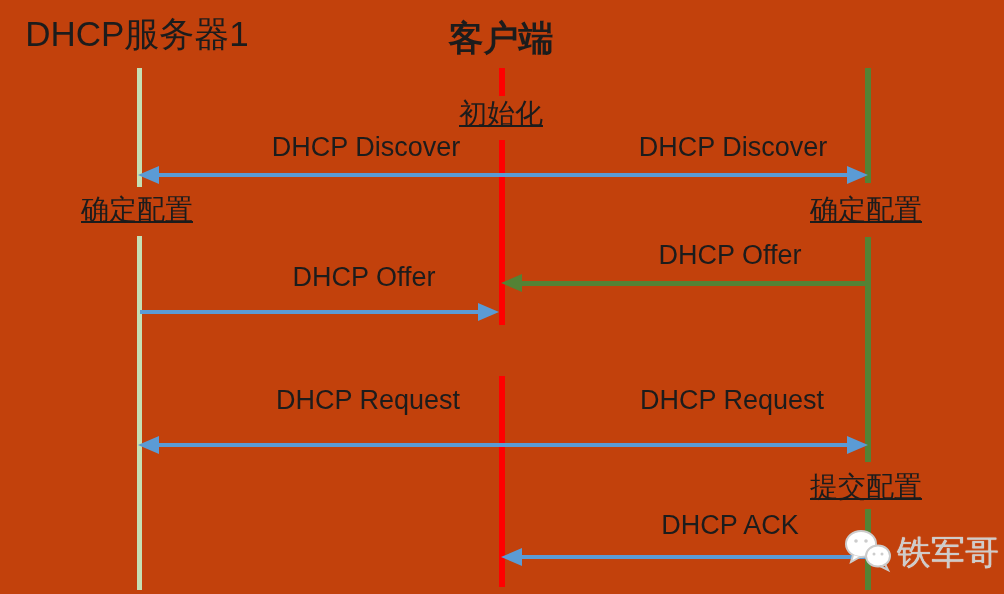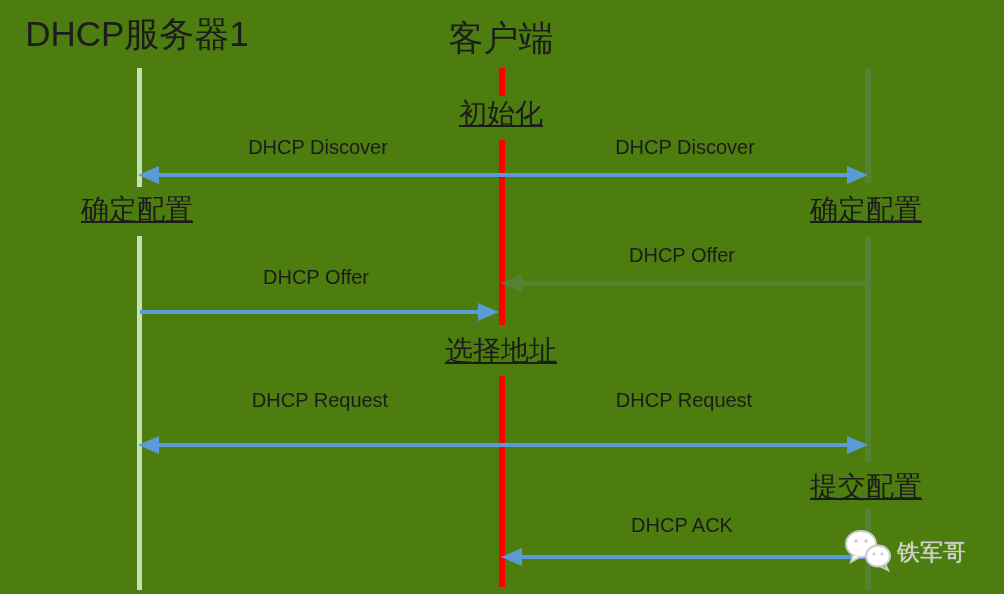--- a/index.html
+++ b/index.html
@@ -1,42 +1,43 @@
 <!DOCTYPE html>
 <html><head>
 <meta charset="utf-8">
 <style>
   html,body{margin:0;padding:0;background:#ffffff;}
   .canvas{
     position:relative;
     width:1004px;height:594px;
-    background:#4d7c0f;
+    background:#c2410c;
     font-family:"Liberation Sans", sans-serif;
     color:#1c1c1c;
     overflow:hidden;
   }
   .actor-title{
     position:absolute;
     font-size:35px;
     line-height:1;
     white-space:nowrap;
     transform:translate(-50%,0);
     color:#1c1c1c;
   }
   .lifeline-seg{position:absolute;}
   .seg-green1{background:#C5E0B4;width:5px;left:137px;}
   .seg-red{background:#FF0000;width:6px;left:499px;}
   .seg-green2{background:#548235;width:6px;left:865px;}
   .msg-label{
     position:absolute;
-    font-size:20px;
+    font-size:27px;
     line-height:1;
     white-space:nowrap;
     transform:translate(-50%,-50%);
     color:#1c1c1c;
+    margin-left:48px;
   }
   .state-label{
     position:absolute;
     font-size:28px;
     line-height:1;
     white-space:nowrap;
     transform:translate(-50%,-50%);
     color:#1c1c1c;
     text-decoration:underline;
   }
@@ -52,35 +53,35 @@
   .head-left{border-top:9px solid transparent;border-bottom:9px solid transparent;border-right:21px solid #5B9BD5;}
   .head-right{border-top:9px solid transparent;border-bottom:9px solid transparent;border-left:21px solid #5B9BD5;}
   .head-left.green{border-right-color:#548235;}
   .watermark{
     position:absolute;
     left:843px;top:527px;
     display:flex;align-items:center;
     z-index:5;
   }
   .watermark-text{
-    font-size:23px;
+    font-size:34px;
     line-height:1;
     color:#cccccc;
     text-shadow:0 0 1px #ffffff;
     margin-left:4px;
     white-space:nowrap;
   }
 </style>
 </head>
 <body>
 
 <div class="canvas">
 
   <div class="actor-title" style="left:137px;top:16px;">DHCP服务器1</div>
-  <div class="actor-title" style="left:501px;top:20px;">客户端</div>
+  <div class="actor-title" style="left:501px;top:20px;font-weight:bold;">客户端</div>
 
   <div class="lifeline-seg seg-green1" style="top:68px;height:119px;"></div>
   <div class="lifeline-seg seg-green1" style="top:236px;height:354px;"></div>
 
   <div class="lifeline-seg seg-red" style="top:68px;height:28px;"></div>
   <div class="lifeline-seg seg-red" style="top:140px;height:185px;"></div>
   <div class="lifeline-seg seg-red" style="top:376px;height:211px;"></div>
 
   <div class="lifeline-seg seg-green2" style="top:68px;height:115px;"></div>
   <div class="lifeline-seg seg-green2" style="top:237px;height:225px;"></div>
@@ -117,21 +118,20 @@
   <div class="msg-label" style="left:685px;top:147px;">DHCP Discover</div>
   <div class="msg-label" style="left:682px;top:255px;">DHCP Offer</div>
   <div class="msg-label" style="left:316px;top:277px;">DHCP Offer</div>
   <div class="msg-label" style="left:320px;top:400px;">DHCP Request</div>
   <div class="msg-label" style="left:684px;top:400px;">DHCP Request</div>
   <div class="msg-label" style="left:682px;top:525px;">DHCP ACK</div>
 
   <div class="state-label" style="left:501px;top:114px;">初始化</div>
   <div class="state-label" style="left:137px;top:210px;">确定配置</div>
   <div class="state-label" style="left:866px;top:210px;">确定配置</div>
-  <div class="state-label" style="left:501px;top:351px;">选择地址</div>
   <div class="state-label" style="left:866px;top:487px;">提交配置</div>
 
   <div class="watermark">
     <span>
       <svg width="50" height="46" viewBox="0 0 50 46">
         <g fill="#ffffff" stroke="#cccccc" stroke-width="2">
           <ellipse cx="18" cy="17" rx="15" ry="13"></ellipse>
           <path d="M10 28 L8 35 L17 30 Z" stroke="none" fill="#ffffff"></path>
           <path d="M10 28 L8 35 L17 30" fill="none"></path>
           <ellipse cx="35" cy="29" rx="12" ry="10.5"></ellipse>

